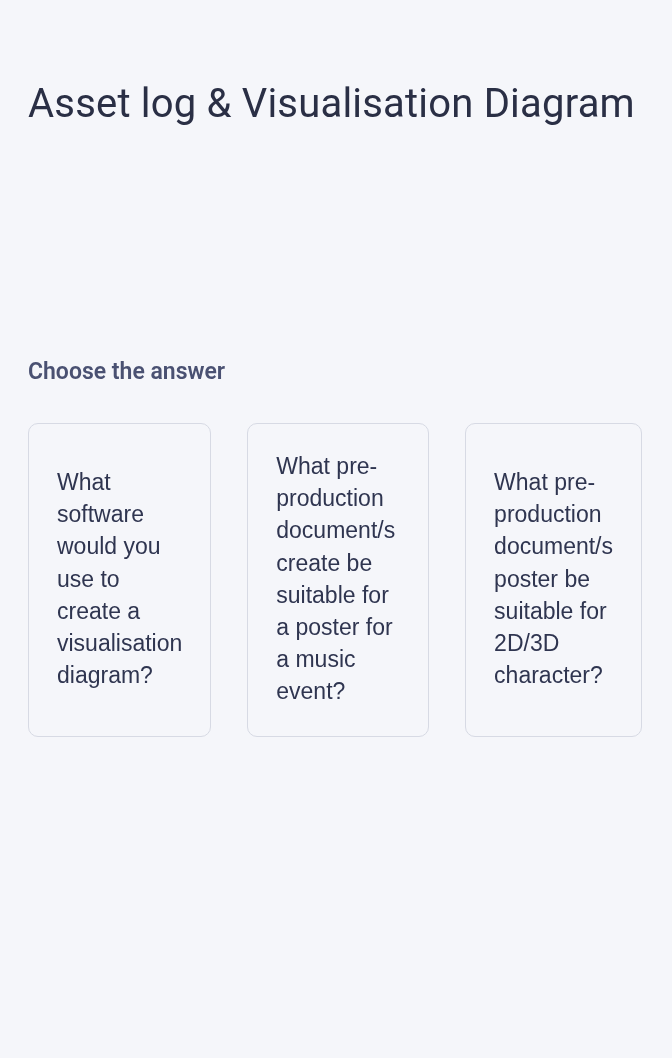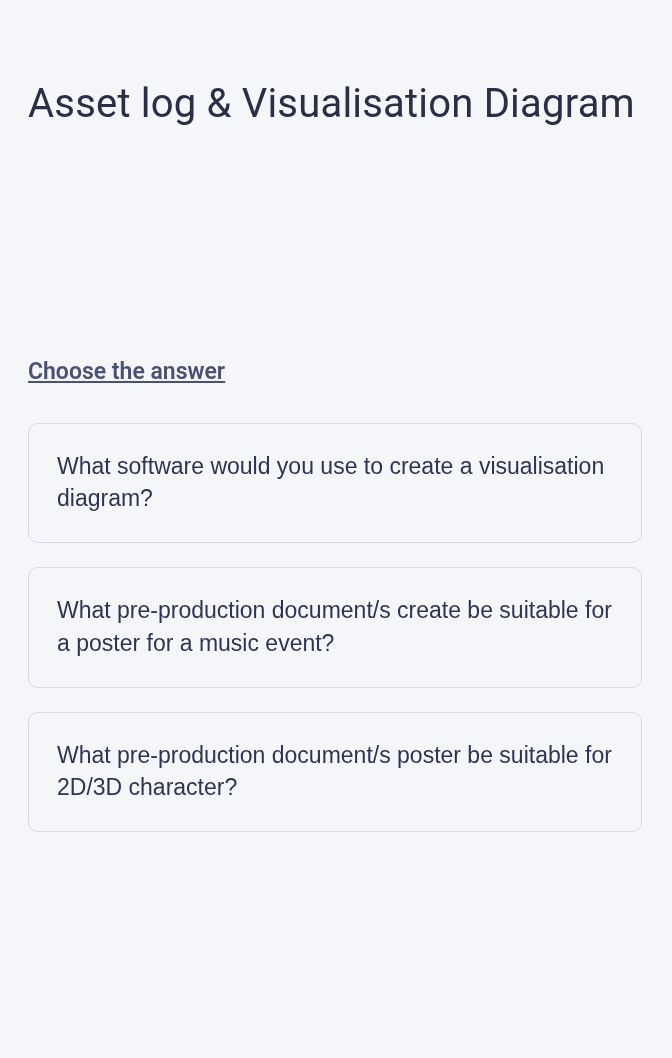--- a/index.html
+++ b/index.html
@@ -18,27 +18,26 @@
     font-weight: 400;
     color: #2a2f45;
     line-height: 1.2;
     letter-spacing: 0.2px;
   }
   .subtitle {
     margin-top: 230px;
     font-size: 23px;
     font-weight: 600;
     color: #4a5172;
-    text-decoration: underline;
   }
   .options {
     margin-top: 38px;
     display: flex;
-    flex-direction: column;
-    gap: 24px;
+    flex-direction: row;
+    gap: 36px;
   }
   .option {
     border: 1.5px solid #d7dae4;
     border-radius: 10px;
     background: #f5f6fa;
     padding: 26px 28px 28px 28px;
     cursor: pointer;
     text-align: left;
   }
   .option-text {

